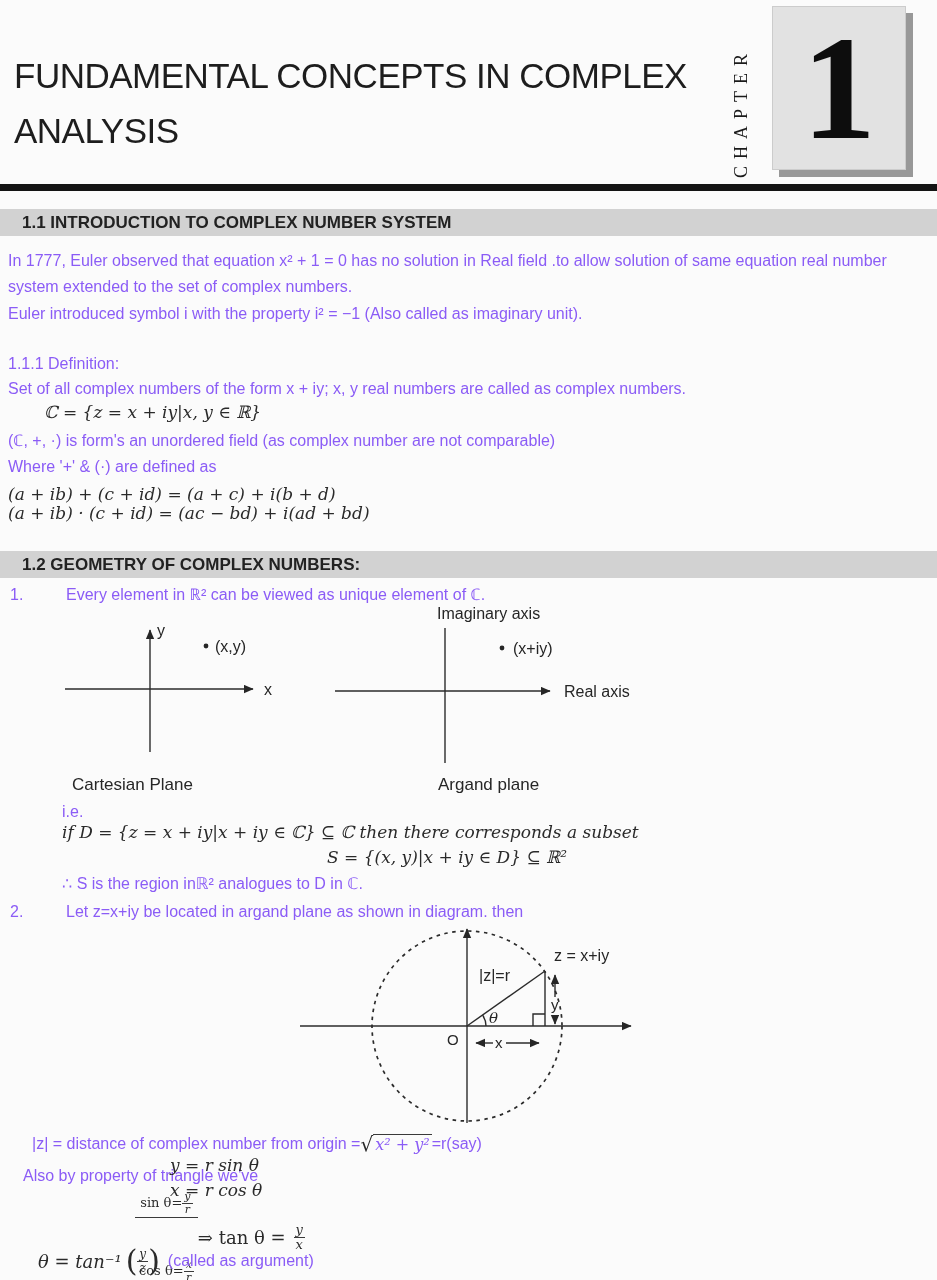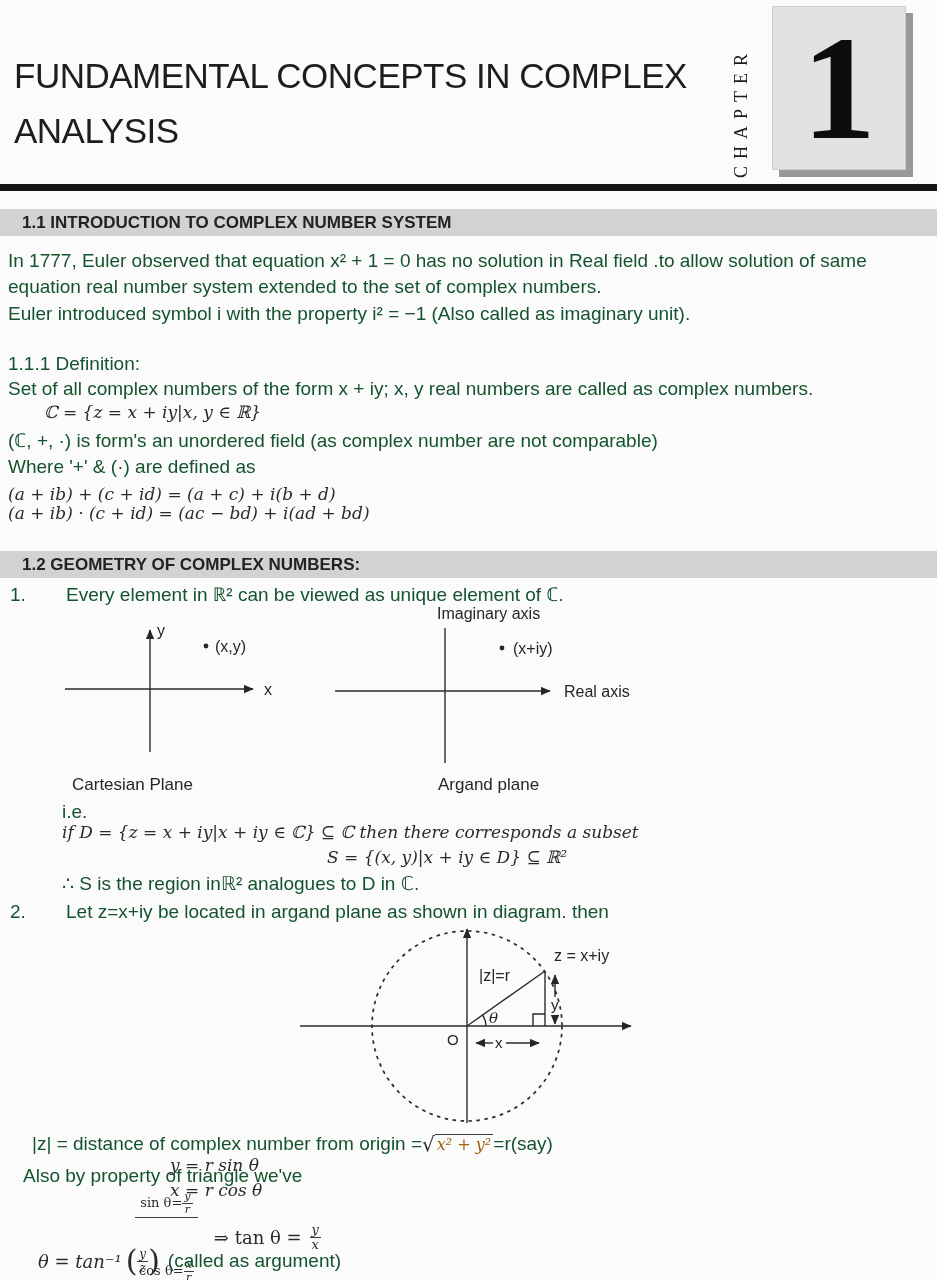--- a/index.html
+++ b/index.html
@@ -12,41 +12,41 @@
         font-size:18px;letter-spacing:7px;color:#1a1a1a;}
   .chapter-box{left:772px;top:6px;width:132px;height:162px;background:#e2e2e2;
         border:1px solid #cccccc;box-shadow:7px 7px 0 #989898;
         display:flex;align-items:center;justify-content:center;}
   .chapter-num{font-family:"Liberation Serif",serif;font-weight:bold;
         font-size:148px;line-height:1;color:#0d0d0d;}
   .rule{left:0;top:184px;width:937px;height:7px;background:#141414;}
   .secbar{left:0;width:937px;height:27px;background:#d2d2d2;}
   .secbar span{display:block;padding-left:22px;font-size:17px;font-weight:bold;
         line-height:27px;color:#222222;}
-  .t16{font-size:19px;line-height:26px;color:#14532d;}
+  .t16{font-size:16px;line-height:26px;color:#8b5cf6;}
   .bold{font-weight:normal;}
   .math{font-family:"DejaVu Serif",serif;font-style:italic;font-size:17px;color:#2a2a2a;}
   .itemrow{display:flex;}
   .itemnum{display:inline-block;width:56px;flex:0 0 56px;}
   svg text{font-family:"Liberation Sans",sans-serif;font-size:16px;fill:#262626;}
   svg text.it{font-family:"DejaVu Serif",serif;font-style:italic;}
   svg text.cap{font-size:17px;}
   svg text.s15{font-size:15px;}
   .diagline{stroke:#2b2b2b;stroke-width:1.4;fill:none;}
   .vfrac{display:inline-block;text-align:center;vertical-align:middle;
         font-family:"DejaVu Serif",serif;font-style:italic;color:#2a2a2a;}
   .vfrac .top{display:block;border-bottom:1px solid #3a3a3a;padding:0 2px 1px;}
   .vfrac .bot{display:block;padding:1px 2px 0;}
   .bigfrac{display:inline-block;text-align:center;vertical-align:middle;
         font-family:"DejaVu Serif",serif;font-size:13px;color:#2a2a2a;}
   .bigfrac .bnum{display:block;border-bottom:1.5px solid #3a3a3a;padding:0 4px 2px;}
   .bigfrac .bden{display:block;padding:2px 4px 0;margin-top:40px;}
   .sqrt{font-family:"DejaVu Serif",serif;font-size:20px;color:#2a2a2a;}
   .radicand{font-family:"DejaVu Serif",serif;font-style:italic;font-size:16px;
-        border-top:1.4px solid #3a3a3a;padding:0 2px;color:#a16207;}
+        border-top:1.4px solid #3a3a3a;padding:0 2px;color:#8b5cf6;}
   .bigparen{font-family:"DejaVu Serif",serif;font-size:30px;font-weight:400;
         line-height:1;color:#2a2a2a;}
 </style>
 </head>
 <body>
 
 <div class="page">
 
   <div class="abs title" style="left:14px;top:48px;">
     <div>FUNDAMENTAL CONCEPTS IN COMPLEX</div>
@@ -154,21 +154,21 @@
   <div class="abs math" style="left:170px;top:1153px;line-height:25px;">
     <div>y = r sin θ</div>
     <div>x = r cos θ</div>
   </div>
 
   <div class="abs" style="left:135px;top:1192px;display:flex;align-items:center;">
     <span class="bigfrac">
       <span class="bnum"><span>sin θ=</span><span class="vfrac" style="font-size:11px;line-height:10px;"><span class="top">y</span><span class="bot">r</span></span></span>
       <span class="bden"><span>cos θ=</span><span class="vfrac" style="font-size:11px;line-height:10px;"><span class="top">x</span><span class="bot">r</span></span></span>
     </span>
-    <span style="margin-left:16px;font-family:'DejaVu Serif',serif;font-size:18px;color:#2a2a2a;">⇒ tan θ =</span>
+    <span style="font-family:'DejaVu Serif',serif;font-size:18px;color:#2a2a2a;">⇒ tan θ =</span>
     <span class="vfrac" style="font-size:13px;line-height:12px;margin-left:8px;">
         <span class="top">y</span>
         <span class="bot">x</span>
       </span>
   </div>
 
   <div class="abs" style="left:38px;top:1246px;display:flex;align-items:center;">
     <span class="math" style="font-size:18px;">θ = tan⁻¹</span>
     <span class="bigparen" style="margin-left:4px;">(</span>
     <span class="vfrac" style="font-size:12px;line-height:11px;">

